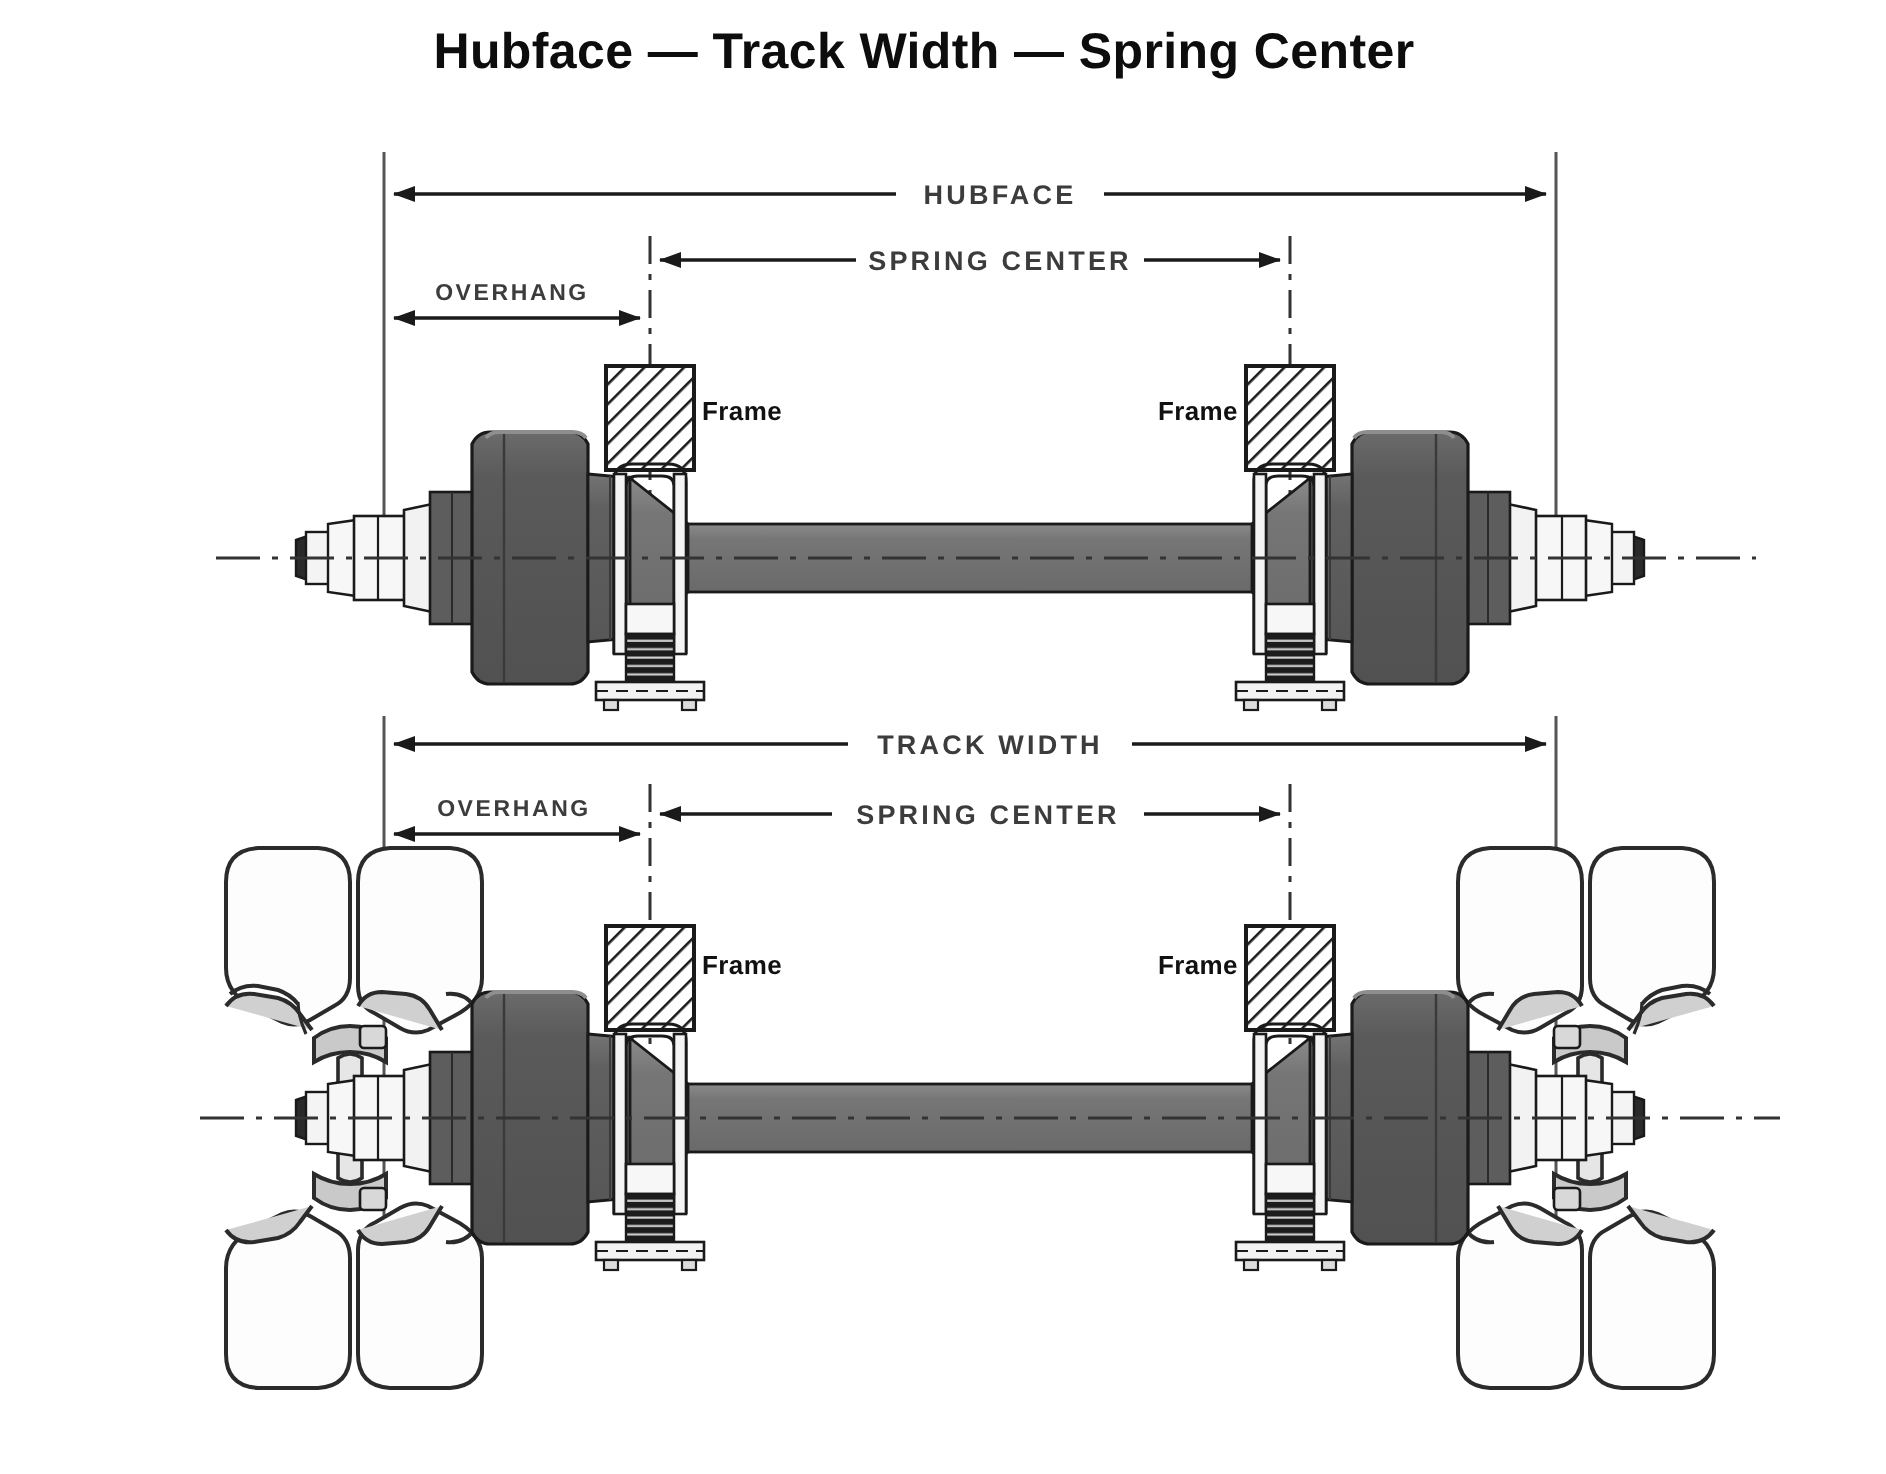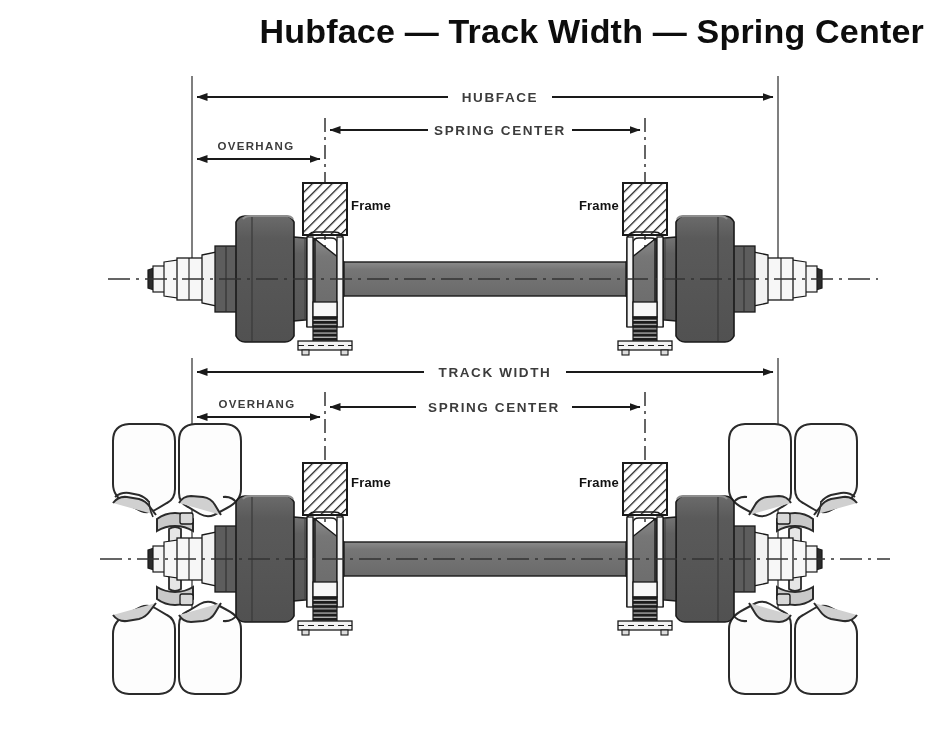--- a/index.html
+++ b/index.html
@@ -1,21 +1,21 @@
 <!DOCTYPE html>
 <html><head>
 <meta charset="utf-8">
 <style>
   html,body{margin:0;padding:0;background:#ffffff;}
   body{width:943px;height:737px;overflow:hidden;
        font-family:"Liberation Sans","DejaVu Sans",sans-serif;}
   #root{position:relative;width:943px;height:737px;background:#fff;}
   #title{
-    position:absolute;left:0;top:12px;width:924px;text-align:right;
-    font-size:34px;font-weight:bold;color:#0d0d0d;letter-spacing:.2px;
+    position:absolute;left:0;top:12px;width:924px;text-align:center;
+    font-size:25px;font-weight:bold;color:#0d0d0d;letter-spacing:.2px;
     font-family:"Liberation Sans","DejaVu Sans",sans-serif;
   }
   svg#dia{position:absolute;left:0;top:0;width:943px;height:737px;}
   .dimtext{font-family:"Liberation Sans","DejaVu Sans",sans-serif;
     font-size:13.5px;font-weight:bold;fill:#3c3c3c;letter-spacing:1.6px;}
   .dimtext.sm{font-size:11.5px;letter-spacing:1.3px;}
   .frametext{font-family:"Liberation Sans","DejaVu Sans",sans-serif;
     font-size:13px;font-weight:bold;fill:#111;letter-spacing:.2px;}
 </style>
 </head>

